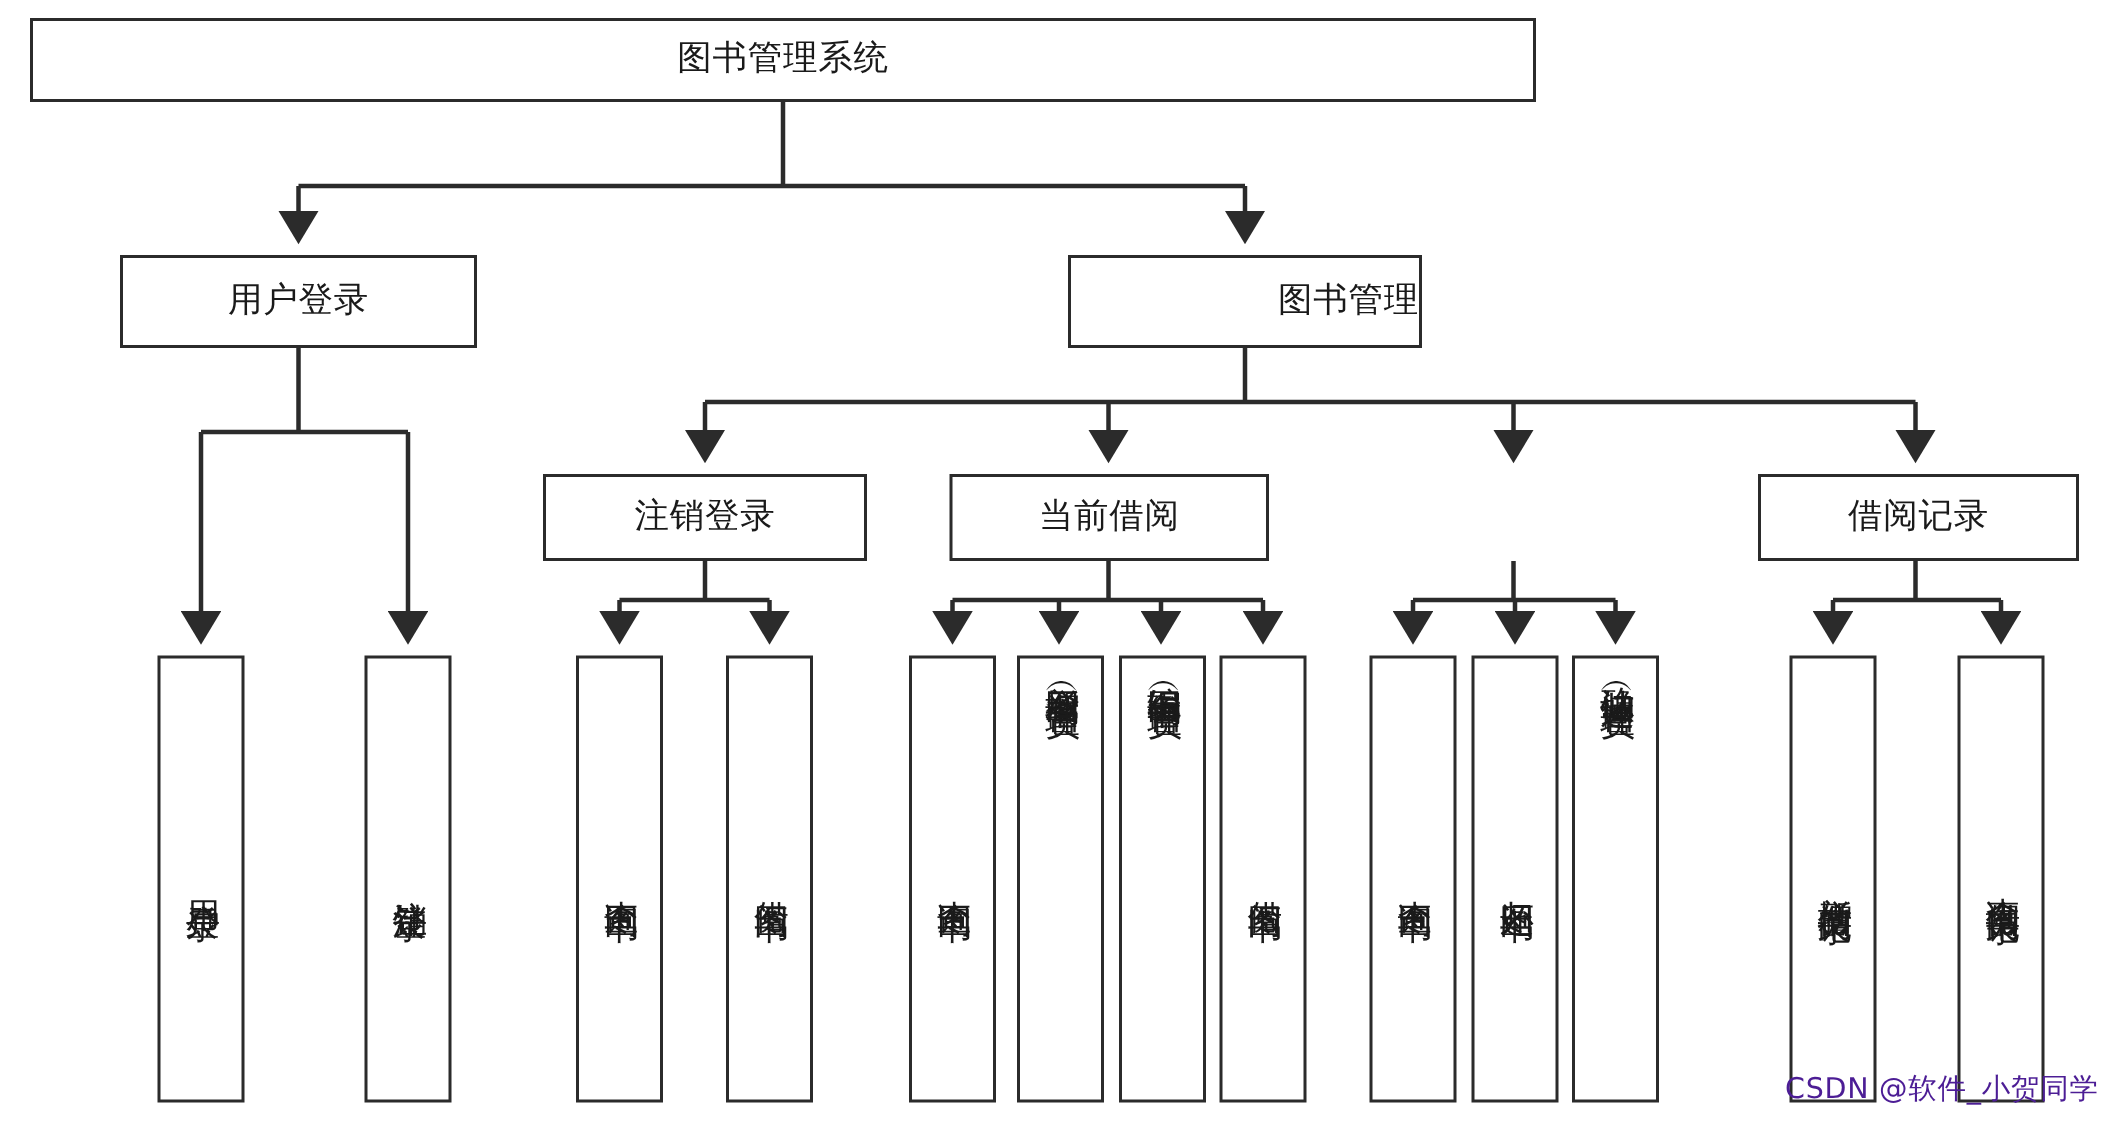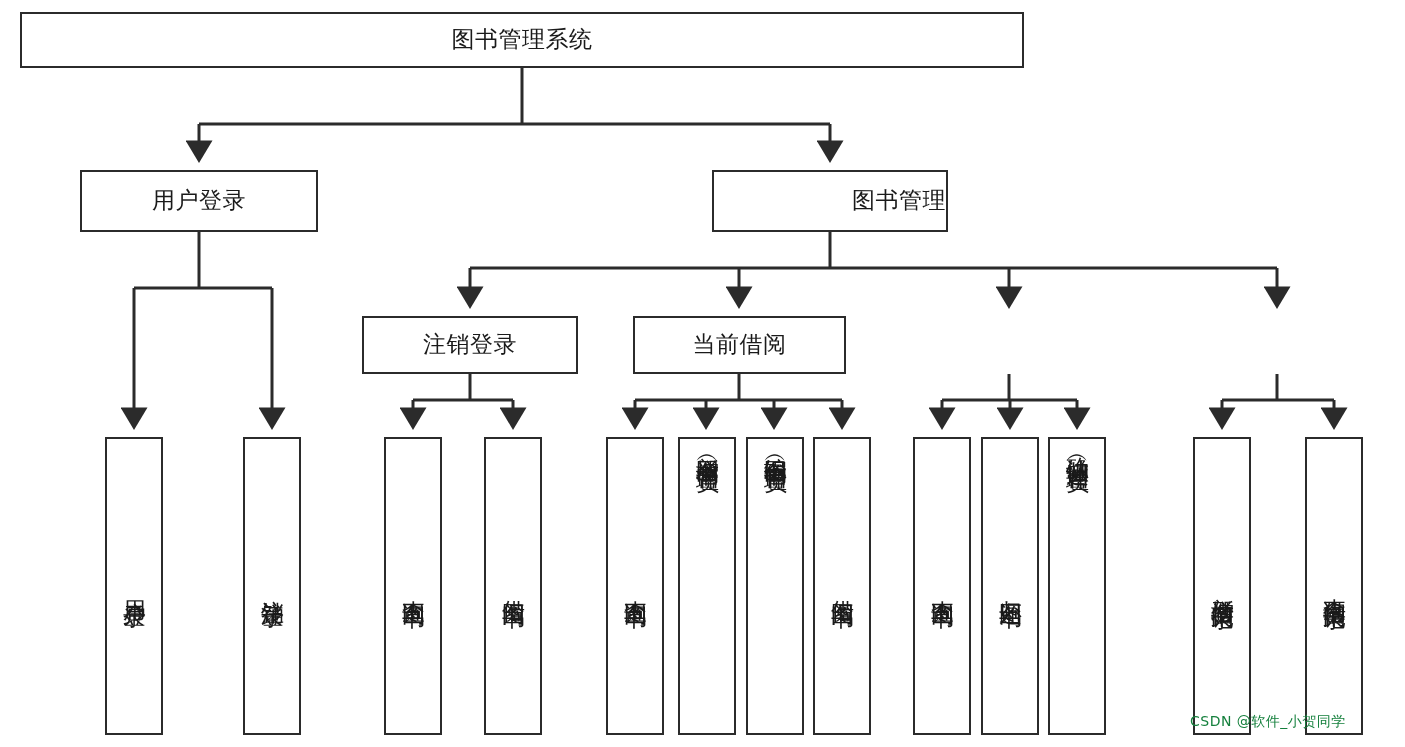--- a/index.html
+++ b/index.html
@@ -47,22 +47,22 @@
     font-size: 23px;
     color: #1a1a1a;
     writing-mode: vertical-rl;
     text-orientation: upright;
     line-height: 1.12;
     letter-spacing: 2px;
     white-space: nowrap;
   }
   .watermark {
     position: absolute;
-    font-size: 14px;
-    color: #15803d;
+    font-size: 19px;
+    color: #4c1d95;
     letter-spacing: 0.5px;
     white-space: nowrap;
     pointer-events: none;
   }
 </style>
 </head>
 <body>
 
 <div id="diagram-root">
 
@@ -130,20 +130,23 @@
 
   <div class="node-box" style="left:362px; top:316px; width:216px; height:58px;">
     <span class="node-label-h">注销登录</span>
   </div>
 
   <div class="node-box" style="left:633px; top:316px; width:213px; height:58px;">
     <span class="node-label-h">当前借阅</span>
   </div>
 
 
+  <div class="node-box" style="left:1172px; top:316px; width:214px; height:58px;">
+    <span class="node-label-h">借阅记录</span>
+  </div>
 
   <div class="node-box" style="left:105px; top:437px; width:58px; height:298px;">
     <span class="node-label-v">用户登录</span>
   </div>
 
   <div class="node-box" style="left:243px; top:437px; width:58px; height:298px;">
     <span class="node-label-v">注销登录</span>
   </div>
 
   <div class="node-box" style="left:384px; top:437px; width:58px; height:298px;">

